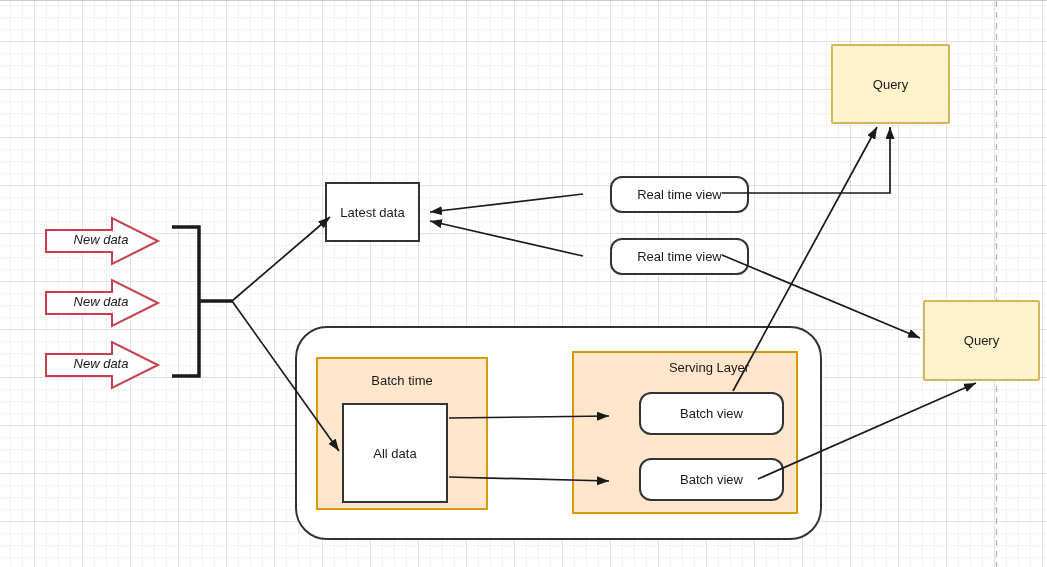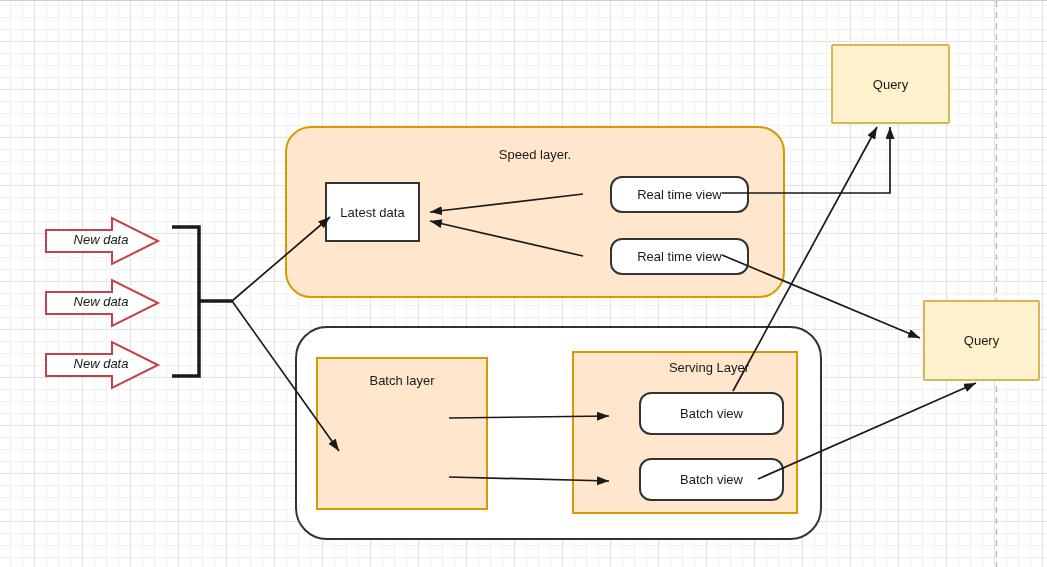--- a/index.html
+++ b/index.html
@@ -46,42 +46,42 @@
     <line class="guide" x1="996.5" y1="0" x2="996.5" y2="567"></line>
     <polygon class="red-arrow" points="46,229 112,229 112,217 158,240 112,263 112,251 46,251"></polygon>
     <polygon class="red-arrow" points="46,291 112,291 112,279 158,302 112,325 112,313 46,313"></polygon>
     <polygon class="red-arrow" points="46,353 112,353 112,341 158,364 112,387 112,375 46,375"></polygon>
   </svg>
 
   <div class="input-label" style="left:56px;top:231px;">New data</div>
   <div class="input-label" style="left:56px;top:293px;">New data</div>
   <div class="input-label" style="left:56px;top:355px;">New data</div>
 
-  <div class="node container-orange" style="left:285px;top:125px;width:500px;height:172px;">
-    <div class="layer-title" style="top:19px;">Speed layer.</div>
-  </div>
 
   <div class="node box-white" style="left:325px;top:181px;width:95px;height:60px;">
     <span>Latest data</span>
   </div>
 
   <div class="node box-white-round" style="left:583px;top:175px;width:139px;height:37px;">
     <span>Real time view</span>
   </div>
 
   <div class="node box-white-round" style="left:583px;top:237px;width:139px;height:37px;">
     <span>Real time view</span>
   </div>
 
   <div class="node container-white" style="left:295px;top:325px;width:527px;height:214px;"></div>
 
   <div class="node rect-orange" style="left:316px;top:356px;width:172px;height:153px;">
-    <div class="layer-title" style="top:14px;">Batch layer</div>
+    <div class="layer-title" style="top:14px;">Batch time</div>
   </div>
 
+  <div class="node box-white" style="left:342px;top:402px;width:106px;height:100px;">
+    <span>All data</span>
+  </div>
 
   <div class="node rect-orange" style="left:572px;top:350px;width:226px;height:163px;">
     <div class="layer-title" style="top:7px;padding-left:48px;">Serving Layer</div>
   </div>
 
   <div class="node box-white-round" style="left:612px;top:391px;width:145px;height:43px;">
     <span>Batch view</span>
   </div>
 
   <div class="node box-white-round" style="left:612px;top:457px;width:145px;height:43px;">

